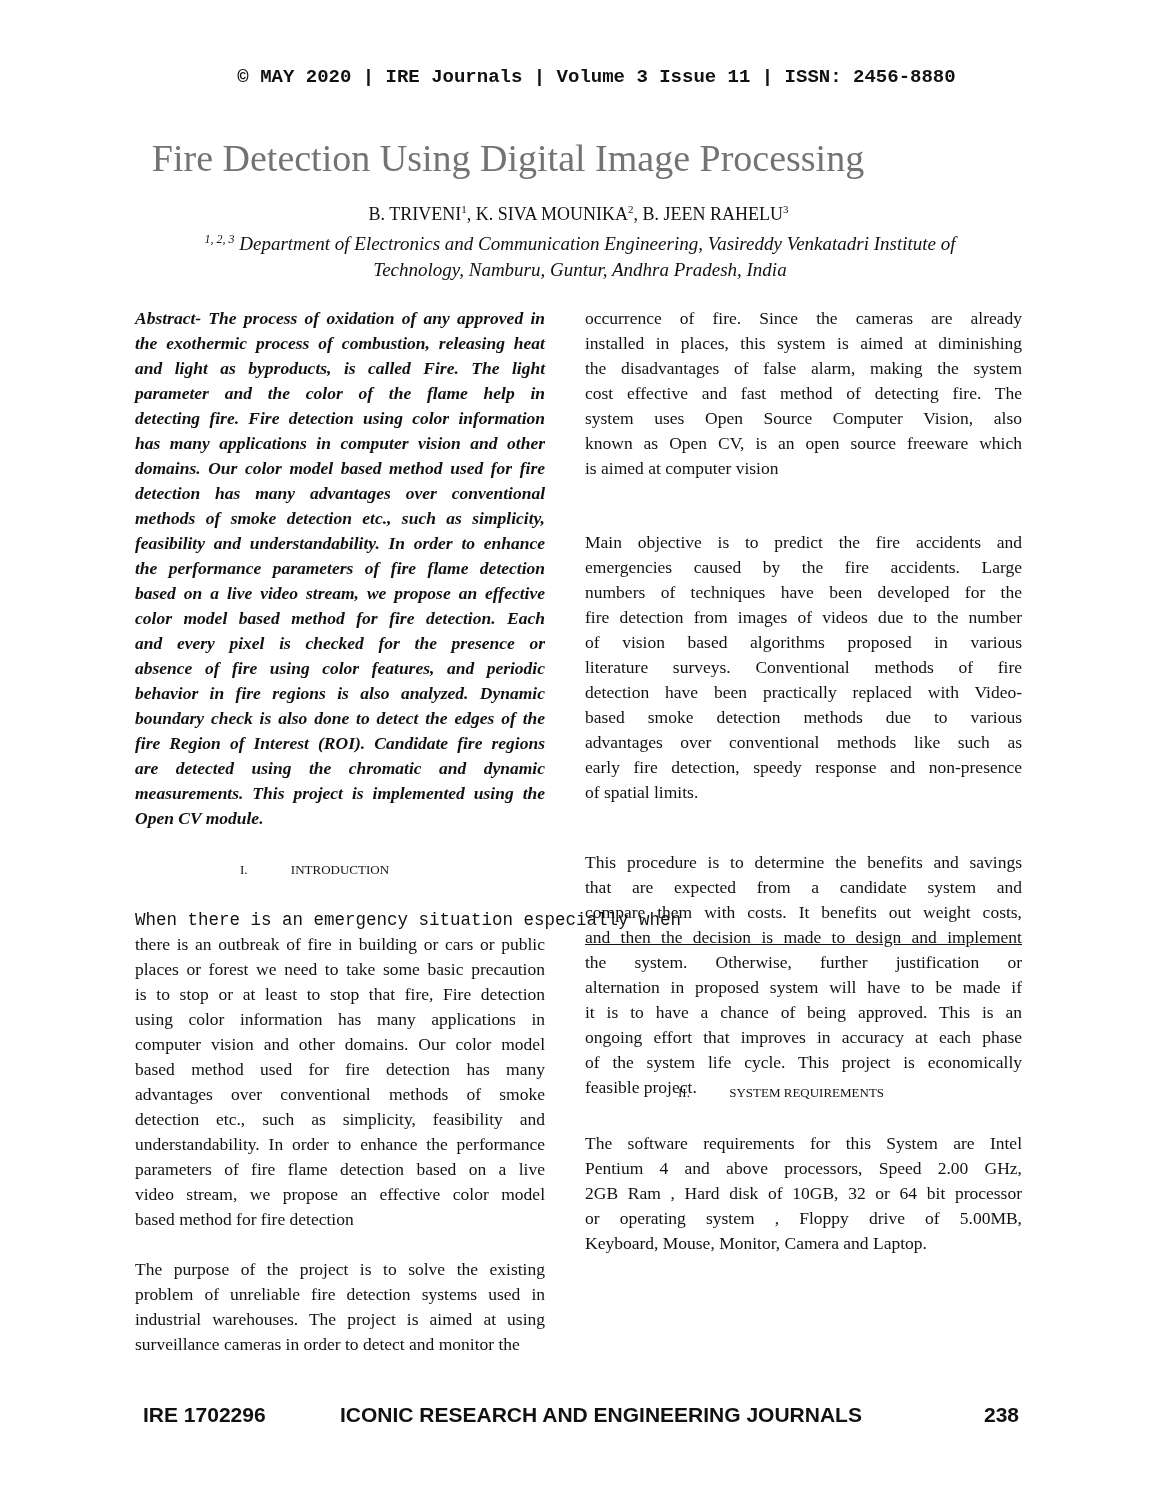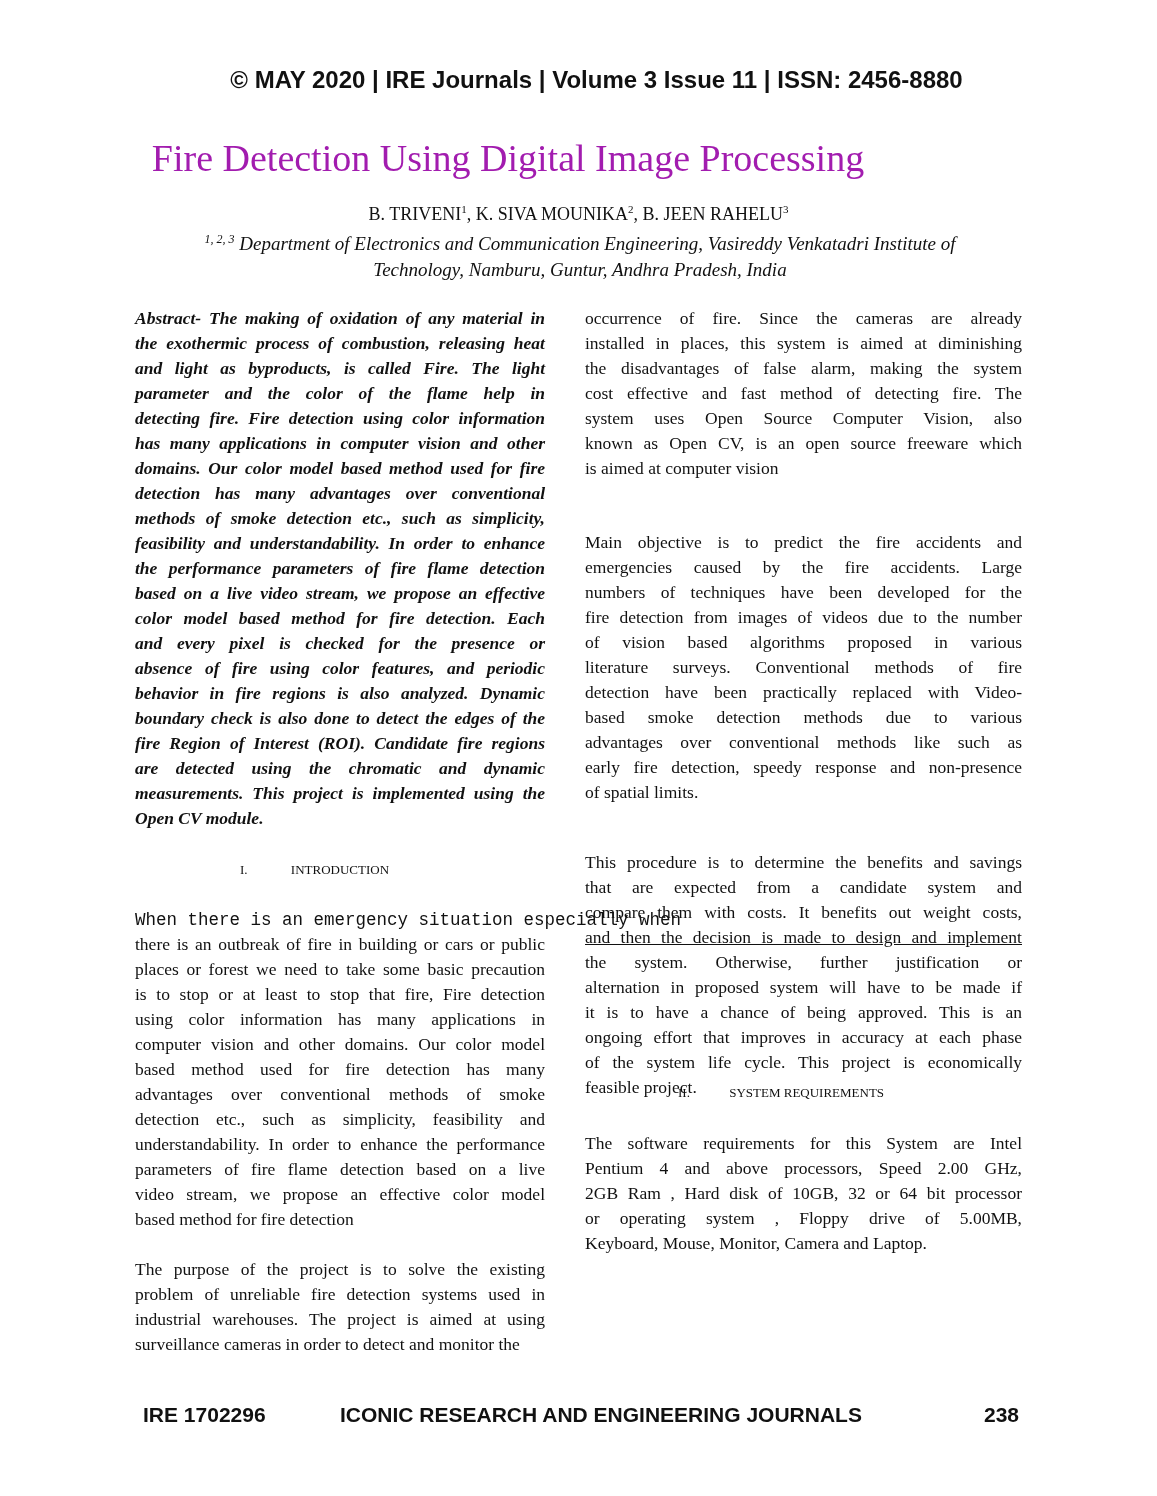--- a/index.html
+++ b/index.html
@@ -1,22 +1,22 @@
 <!DOCTYPE html>
 <html><head>
 <meta charset="utf-8">
 <style>
   html, body { margin: 0; padding: 0; background: #ffffff; }
   body { width: 1157px; height: 1496px; position: relative; overflow: hidden; color: #111; }
   .page { position: absolute; left: 0; top: 0; width: 1157px; height: 1496px; background: #fff; }
   .hdr { position: absolute; left: 0; width: 1003px; top: 66px; text-align: center;
-         font-family: Liberation Sans, sans-serif; font-weight: bold; font-size: 24px; color: #111; }
+         font-family: Liberation Mono, monospace; font-weight: bold; font-size: 19px; color: #111; }
   .hdr span { display: inline-block; transform: translateX(95px); }
   .title { position: absolute; left: 0; width: 1016px; top: 136px; text-align: center;
-           font-family: "Liberation Serif", serif; font-size: 38px; color: #a21caf; }
+           font-family: "Liberation Serif", serif; font-size: 38px; color: #737373; }
   .authors { position: absolute; left: 0; width: 1157px; top: 204px; text-align: center;
              font-family: "Liberation Serif", serif; font-size: 18px; }
   .authors sup { font-size: 11px; vertical-align: super; line-height: 0; }
   .affil { position: absolute; left: 150px; width: 860px; top: 231px; text-align: center;
            font-family: "Liberation Serif", serif; font-style: italic; font-size: 19px; line-height: 26px; }
   .affil sup { font-size: 12px; line-height: 0; }
   .col { position: absolute; font-family: "Liberation Serif", serif; font-size: 17.5px; }
   .col-left { left: 135px; width: 410px; }
   .col-right { left: 585px; width: 437px; }
   .line { height: 25px; line-height: 25px; text-align: justify; text-align-last: justify; white-space: nowrap; }
@@ -42,21 +42,21 @@
   <div class="authors">
     <span>B. TRIVENI</span><sup>1</sup><span>, </span><span>K. SIVA MOUNIKA</span><sup>2</sup><span>, </span><span>B. JEEN RAHELU</span><sup>3</sup>
   </div>
 
   <div class="affil">
     <div><sup>1, 2, 3</sup><span> Department of Electronics and Communication Engineering, Vasireddy Venkatadri Institute of</span></div>
     <div>Technology, Namburu, Guntur, Andhra Pradesh, India</div>
   </div>
 
   <div class="col col-left abstract" style="top:306px;" id="abstract">
-      <div class="line"><span style="display: inline;">Abstract- The making of oxidation of any material in</span></div>
+      <div class="line"><span style="display: inline;">Abstract- The process of oxidation of any approved in</span></div>
       <div class="line"><span style="display: inline;">the exothermic process of combustion, releasing heat</span></div>
       <div class="line"><span style="display: inline;">and light as byproducts, is called Fire. The light</span></div>
       <div class="line"><span style="display: inline;">parameter and the color of the flame help in</span></div>
       <div class="line"><span style="display: inline;">detecting fire. Fire detection using color information</span></div>
       <div class="line"><span style="display: inline;">has many applications in computer vision and other</span></div>
       <div class="line"><span style="display: inline;">domains. Our color model based method used for fire</span></div>
       <div class="line"><span style="display: inline;">detection has many advantages over conventional</span></div>
       <div class="line"><span style="display: inline;">methods of smoke detection etc., such as simplicity,</span></div>
       <div class="line"><span style="display: inline;">feasibility and understandability. In order to enhance</span></div>
       <div class="line"><span style="display: inline;">the performance parameters of fire flame detection</span></div>

